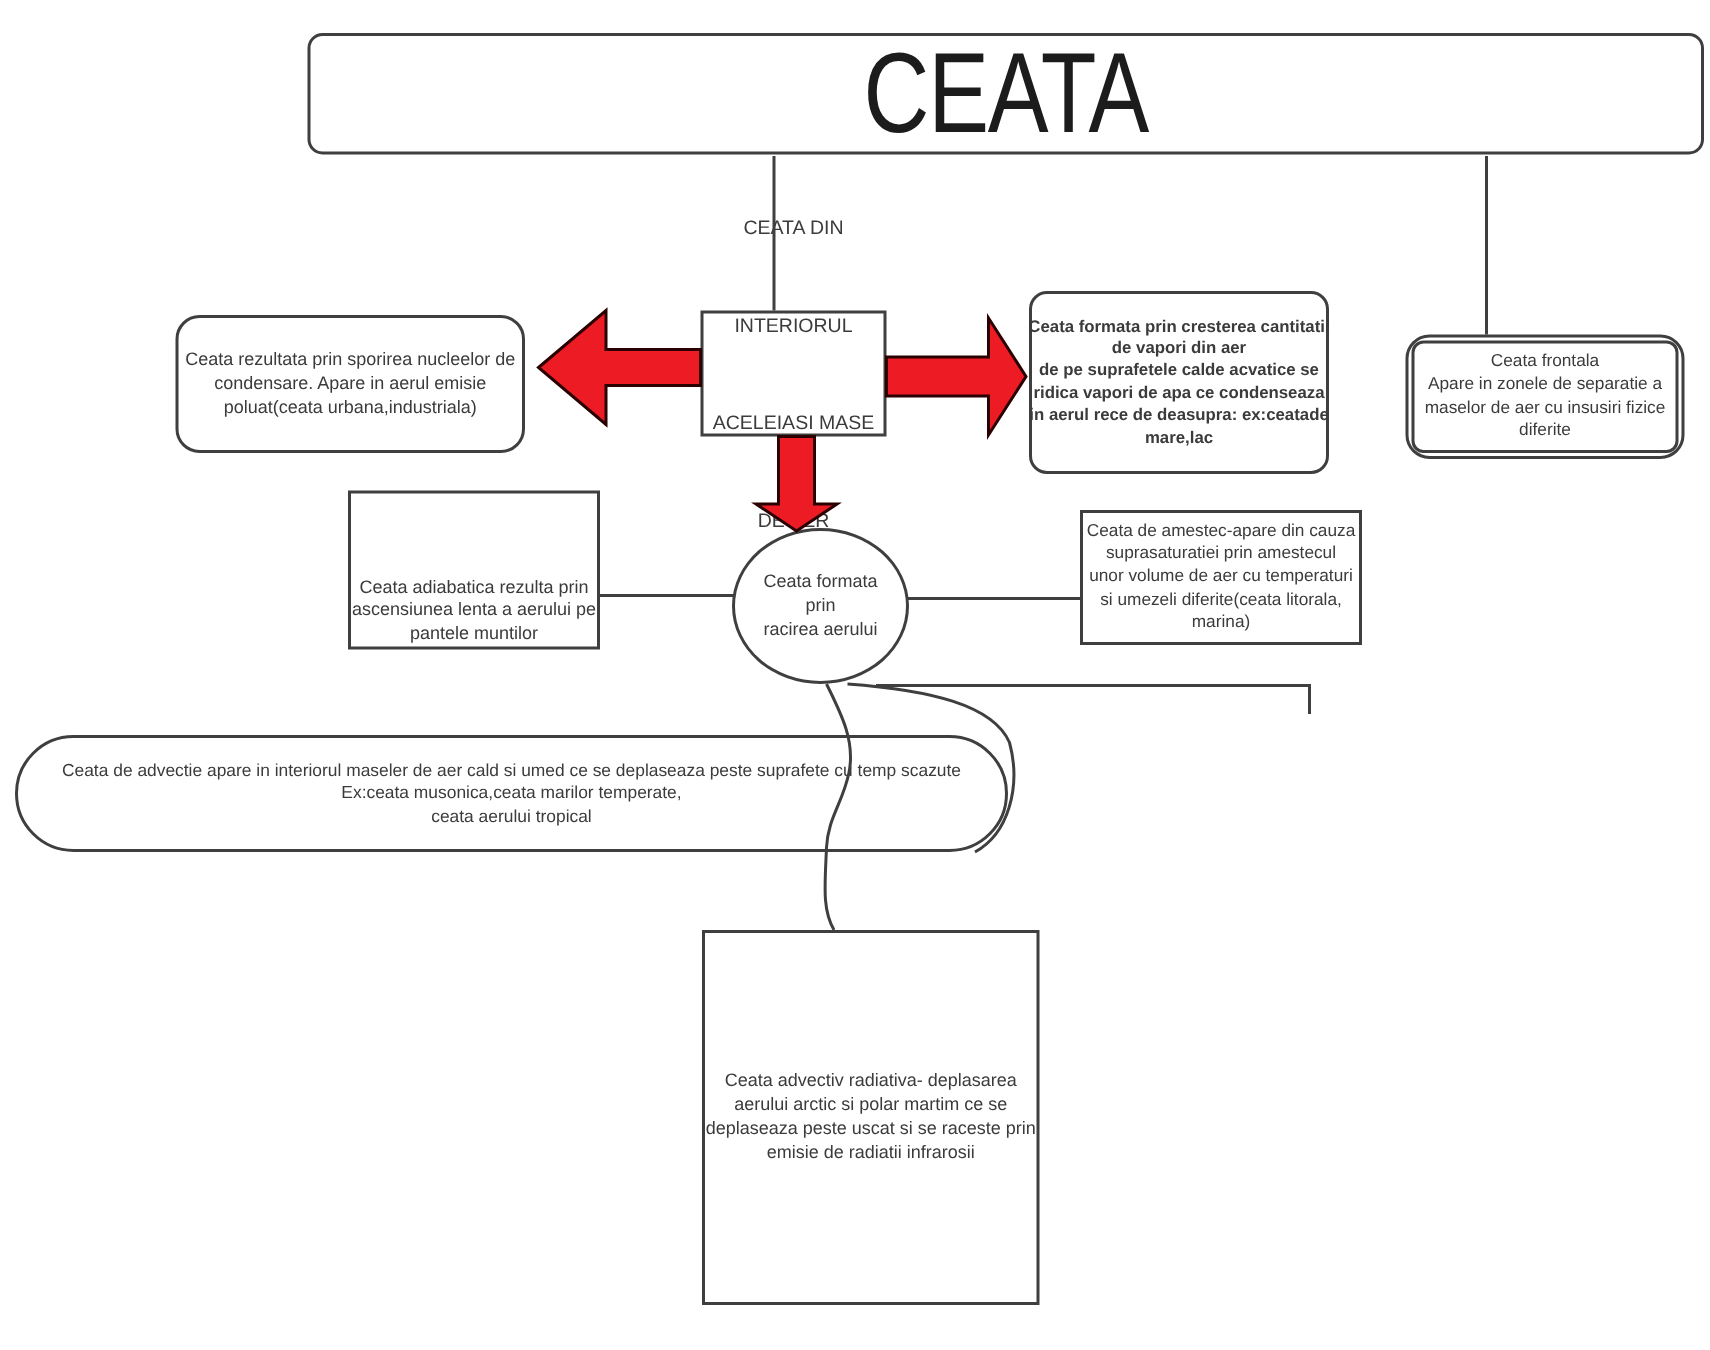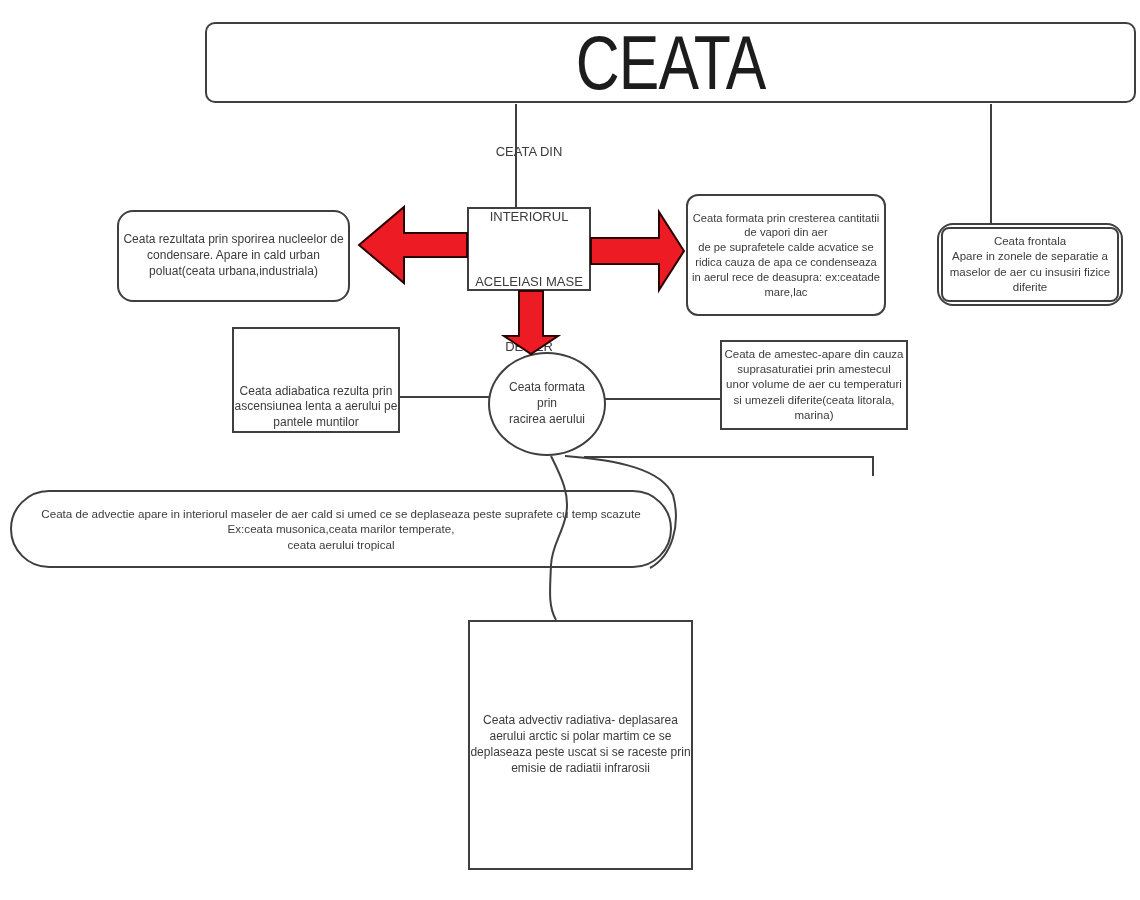--- a/index.html
+++ b/index.html
@@ -14,21 +14,21 @@
     text-align:center;background:#ffffff;z-index:1;line-height:1.32;
   }
   .ln{white-space:nowrap;}
   #root-box{left:205px;top:22px;width:931px;height:81px;border-radius:10px;}
   #root-box .big{
     font-size:76px;letter-spacing:-1px;color:#1c1c1c;
     transform:scaleX(0.8);transform-origin:center;line-height:1;
   }
   #interior-box{left:467px;top:207px;width:124px;height:84px;font-size:13px;gap:48px;}
   #nuclei-box{left:117px;top:210px;width:233px;height:92px;border-radius:16px;font-size:12px;}
-  #vapor-box{left:686px;top:194px;width:200px;height:122px;border-radius:12px;font-size:11.2px;}
+  #vapor-box{left:686px;top:194px;width:200px;height:122px;border-radius:12px;font-size:11.2px;font-weight:bold;}
   #frontala-box{left:937px;top:223px;width:186px;height:83px;border-radius:16px;padding:2px;text-align:center;}
   #frontala-inner{
     box-sizing:border-box;width:100%;height:100%;border:2px solid #3f3f3f;border-radius:8px;
     display:flex;flex-direction:column;align-items:center;justify-content:center;font-size:11.5px;line-height:1.32;
   }
   #adiabatica-box{left:232px;top:327px;width:168px;height:106px;font-size:12px;justify-content:flex-end;}
   #racirea-ellipse{left:488px;top:352px;width:118px;height:104px;border-radius:50%;font-size:12px;}
   #amestec-box{left:720px;top:340px;width:188px;height:90px;font-size:11.5px;}
   #advectie-box{left:10px;top:490px;width:662px;height:78px;border-radius:39px;font-size:11.6px;}
   #radiatie-box{left:733px;top:475px;width:285px;height:119px;font-size:12px;}
@@ -48,29 +48,29 @@
 
   <div class="node" id="interior-box">
     <div class="ln">CEATA DIN</div>
     <div class="ln">INTERIORUL</div>
     <div class="ln">ACELEIASI MASE</div>
     <div class="ln">DE AER</div>
   </div>
 
   <div class="node" id="nuclei-box">
     <div class="ln">Ceata rezultata prin sporirea nucleelor de</div>
-    <div class="ln">condensare. Apare in cald urban</div>
+    <div class="ln">condensare. Apare in aerul emisie</div>
     <div class="ln">poluat(ceata urbana,industriala)</div>
   </div>
 
   <div class="node" id="vapor-box">
     <div class="ln">Ceata formata prin cresterea cantitatii</div>
     <div class="ln">de vapori din aer</div>
     <div class="ln">de pe suprafetele calde acvatice se</div>
-    <div class="ln">ridica cauza de apa ce condenseaza</div>
+    <div class="ln">ridica vapori de apa ce condenseaza</div>
     <div class="ln">in aerul rece de deasupra: ex:ceatade</div>
     <div class="ln">mare,lac</div>
   </div>
 
   <div class="node" id="frontala-box">
     <div id="frontala-inner">
       <div class="ln">Ceata frontala</div>
       <div class="ln">Apare in zonele de separatie a</div>
       <div class="ln">maselor de aer cu insusiri fizice</div>
       <div class="ln">diferite</div>

